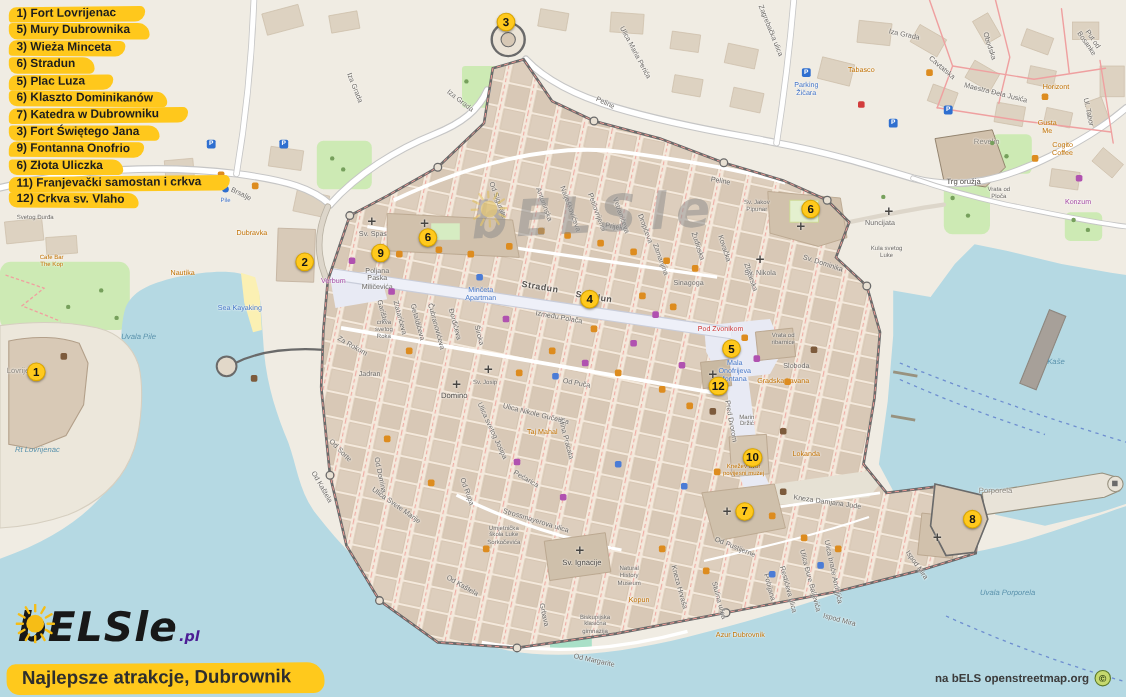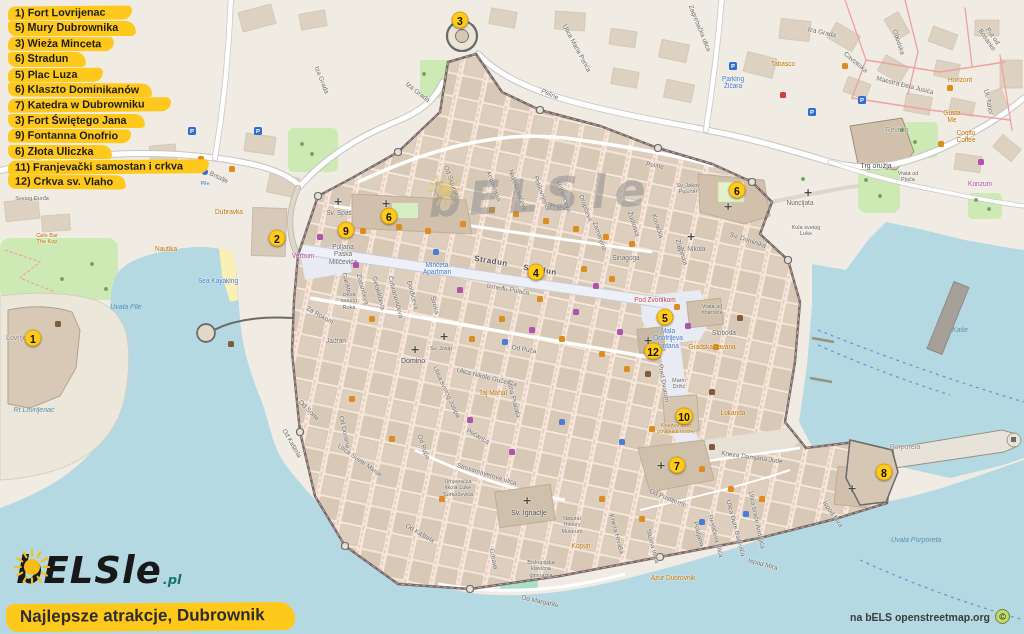--- a/index.html
+++ b/index.html
@@ -42,21 +42,21 @@
   .leg-row:nth-child(3n){padding-right:13px;transform:rotate(.4deg);}
   
   #wm{position:absolute;left:428px;top:168px;z-index:5;display:flex;align-items:center;gap:4px;
       transform:rotate(-3deg);opacity:.52;pointer-events:none;}
   #wm .wtxt{font:bold italic 46px "DejaVu Sans",sans-serif;color:#8d8d8d;letter-spacing:8px;}
   #wm .sun{color:#e2bd45;opacity:.85;}
   
   #logo{position:absolute;left:16px;top:549px;z-index:8;display:flex;align-items:center;}
   #logo .ltxt{font:bold italic 37px "DejaVu Sans",sans-serif;color:#181818;letter-spacing:1px;}
   #logo .sun{color:#f6bd16;margin:0 -2px;}
-  #logo .tld{font:bold italic 13px "DejaVu Sans",sans-serif;color:#0f766e;align-self:flex-end;margin:0 0 5px 1px;}
+  #logo .tld{font:bold italic 13px "DejaVu Sans",sans-serif;color:#4c1d95;align-self:flex-end;margin:0 0 5px 1px;}
   
   #title{position:absolute;left:6px;top:603px;z-index:8;background:#ffc91c;border-radius:8px 16px 10px 12px;
          padding:3px 30px 5px 14px;transform:rotate(-.4deg);
          font:bold 17px "Liberation Sans",sans-serif;color:#2e2e2e;}
   
   #attr{position:absolute;right:14px;bottom:10px;z-index:8;display:flex;align-items:center;gap:5px;
         font:bold 10.5px "Liberation Sans",sans-serif;color:#3c3c3c;}
   #attr .copy{width:13px;height:13px;border-radius:50%;background:#c6d96e;border:1px solid #5c7a28;
         display:flex;align-items:center;justify-content:center;font:bold 9px "Liberation Sans",sans-serif;color:#2c3c10;}
 </style>

